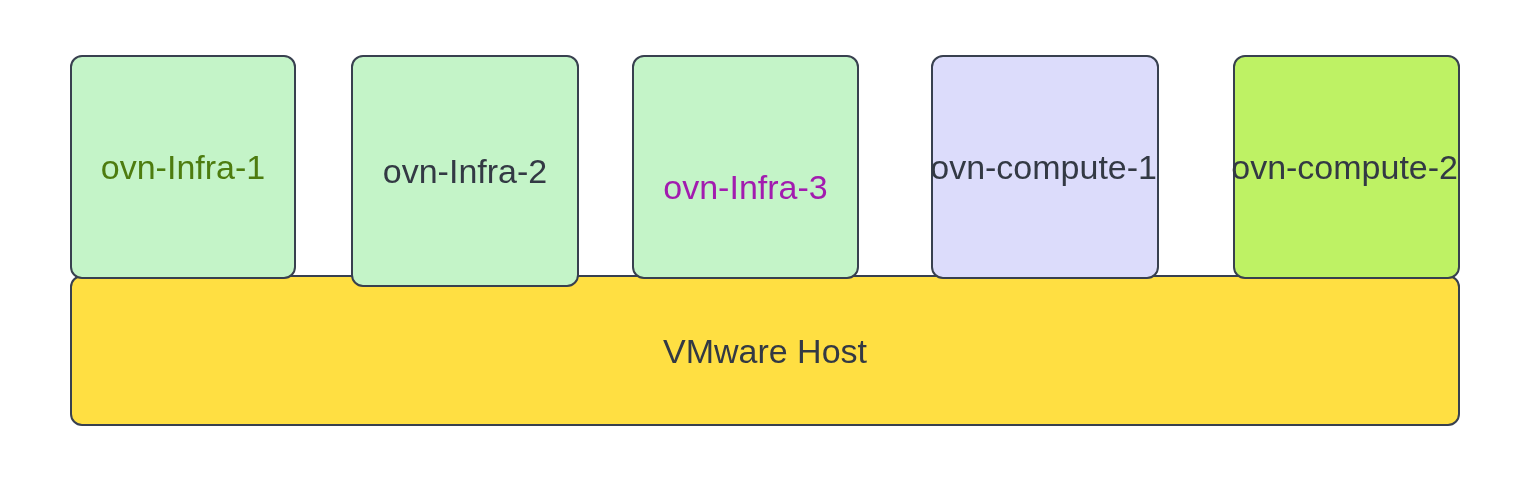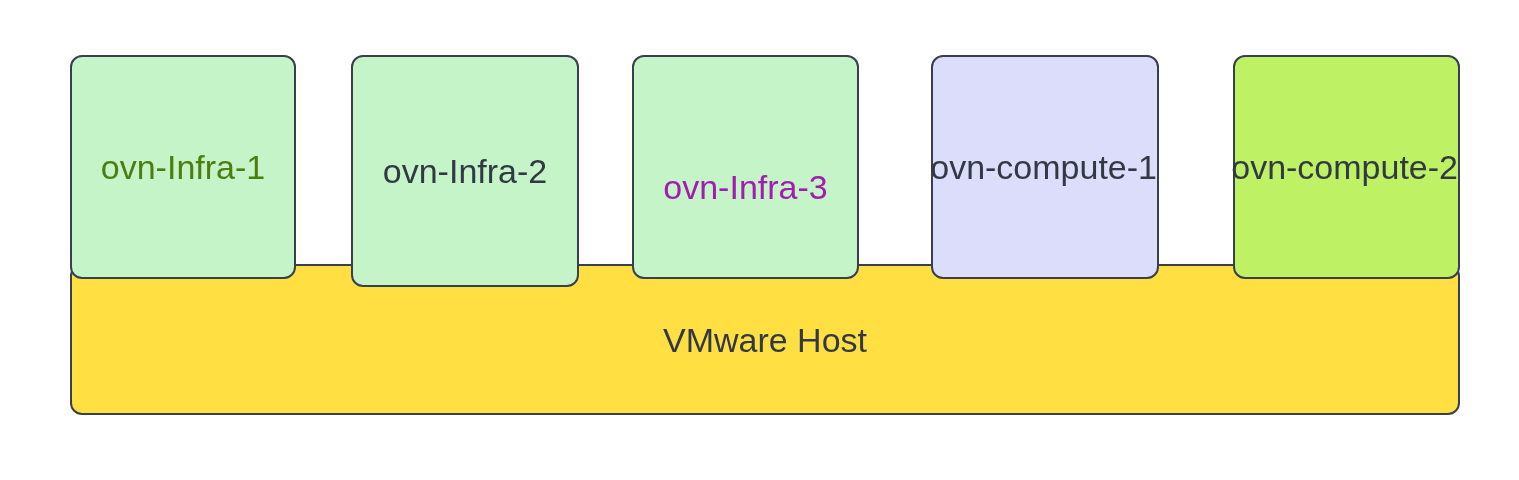--- a/index.html
+++ b/index.html
@@ -57,21 +57,21 @@
   
   .layer-host { z-index: 1; }
   .layer-vms  { z-index: 2; }
 </style>
 </head>
 <body>
 
 <div id="canvas" style="background: rgb(255, 255, 255);">
 
   <div class="layer-host">
-    <div class="host" style="left: 70px; top: 264px; width: 1390px; height: 151px; background: rgb(255, 223, 66); border-color: rgb(56, 64, 79); align-items: center;">
+    <div class="host" style="left: 70px; top: 275px; width: 1390px; height: 151px; background: rgb(255, 223, 66); border-color: rgb(56, 64, 79); align-items: center;">
       <span class="host-label" style="color: rgb(51, 57, 68);">VMware Host</span>
     </div>
   </div>
 
   <div class="layer-vms">
     <div class="node vm-green" style="left: 70px; top: 55px; width: 226px; height: 224px; border-color: rgb(56, 64, 79); background: rgb(196, 244, 200);">
       <span class="node-label" style="color: #4d7c0f;">ovn-Infra-1</span>
     </div>
 
     <div class="node vm-green" style="left: 351px; top: 55px; width: 228px; height: 232px; border-color: rgb(56, 64, 79); background: rgb(196, 244, 200);">

